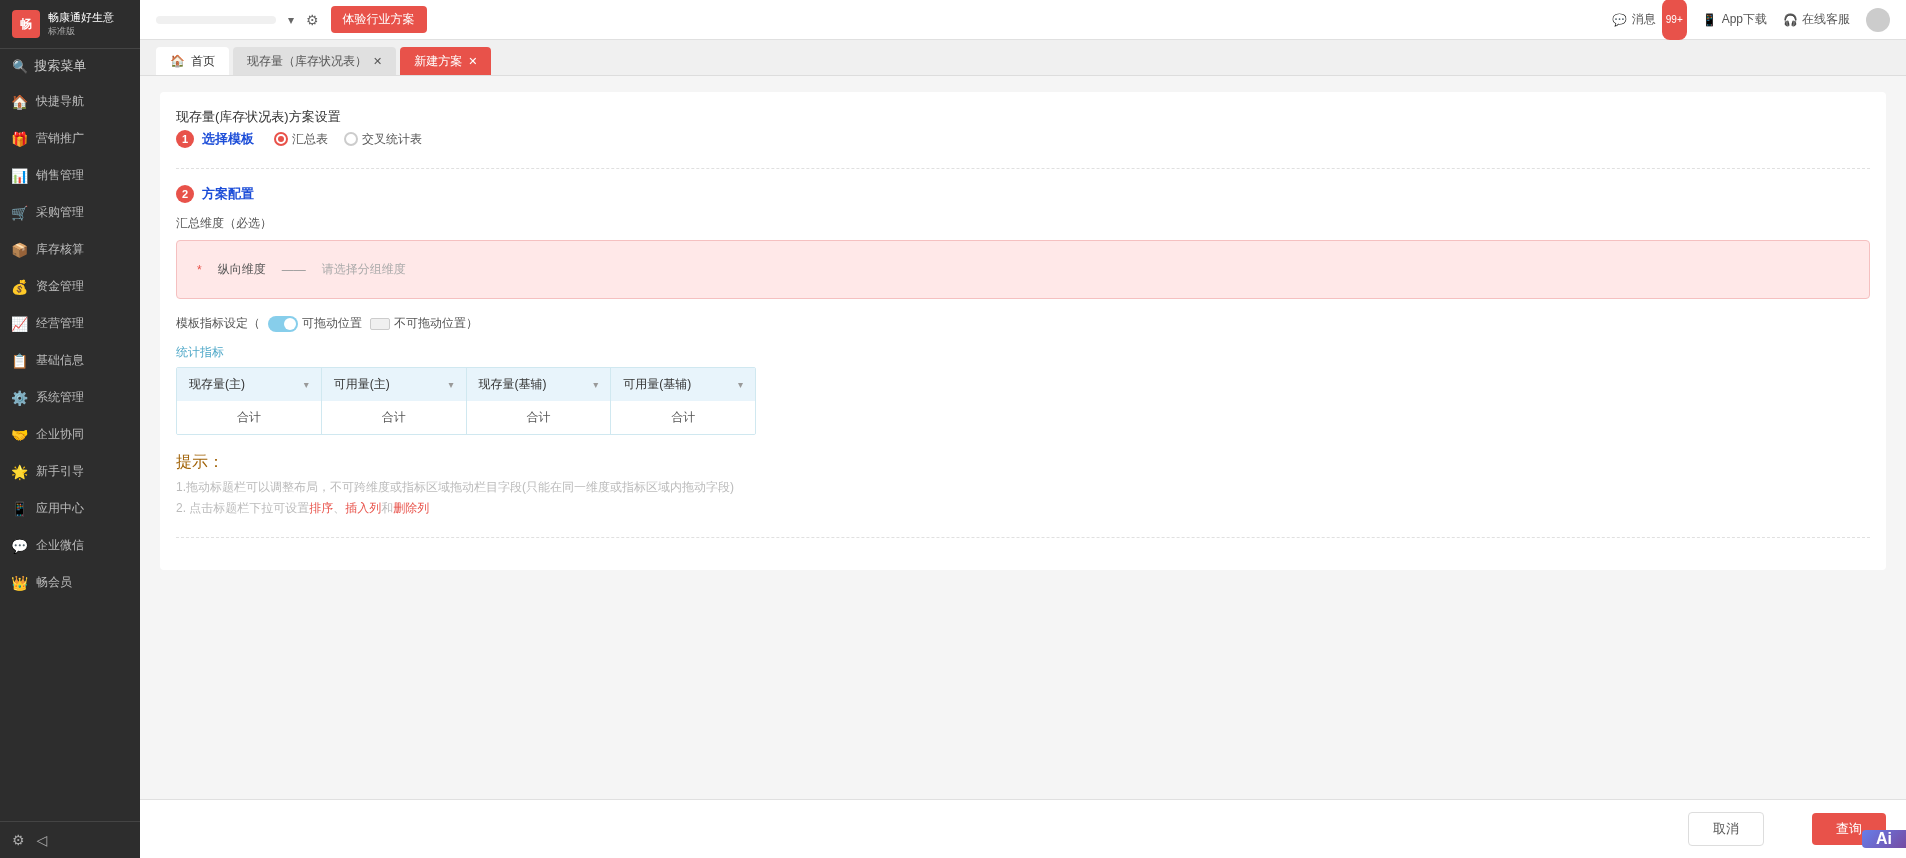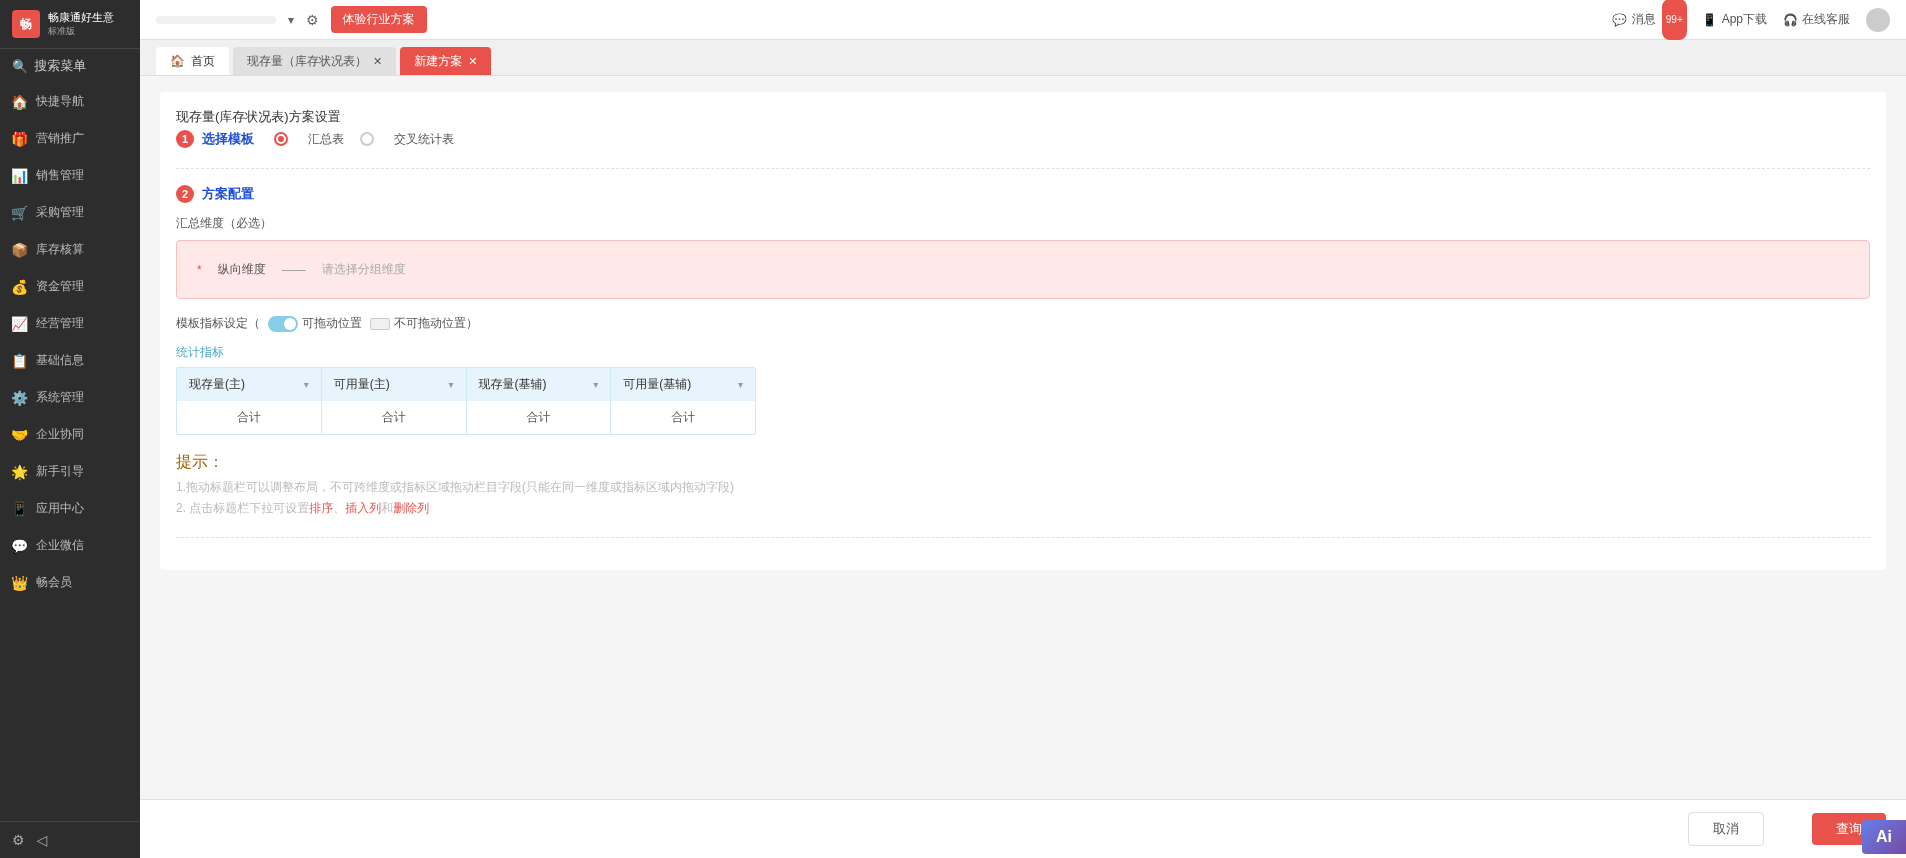--- a/index.html
+++ b/index.html
@@ -166,21 +166,21 @@
       color: #fff;
       border-radius: 50%;
       font-size: 11px;
       display: flex; align-items: center; justify-content: center;
       font-weight: bold;
     }
     .step-label { font-size: 13px; font-weight: bold; color: #1d4ed8; }
 
     
     .radio-group { display: flex; align-items: center; gap: 16px; }
-    .radio-item { display: flex; align-items: center; gap: 20px; font-size: 12px; color: #555; cursor: pointer; }
+    .radio-item { display: flex; align-items: center; gap: 4px; font-size: 12px; color: #555; cursor: pointer; }
     .radio-dot {
       width: 14px; height: 14px;
       border-radius: 50%;
       border: 2px solid #ccc;
       display: flex; align-items: center; justify-content: center;
     }
     .radio-dot.selected { border-color: #e8524a; }
     .radio-dot.selected::after {
       content: '';
       width: 6px; height: 6px;
@@ -303,24 +303,24 @@
       font-size: 13px;
       color: #fff;
       cursor: pointer;
       margin-left: 36px;
     }
 
     
     .ai-btn {
       position: fixed;
       right: 0;
-      bottom: 4px;
+      bottom: 10px;
       background: linear-gradient(135deg, #667eea, #764ba2);
       color: #fff;
-      padding: 8px 14px;
+      padding: 0 14px;
       border-radius: 4px 0 0 4px;
       font-size: 16px;
       font-weight: bold;
       cursor: pointer;
       z-index: 100;
     }
 
     
     .content::-webkit-scrollbar { width: 6px; }
     .content::-webkit-scrollbar-thumb { background: #ccc; border-radius: 3px; }

